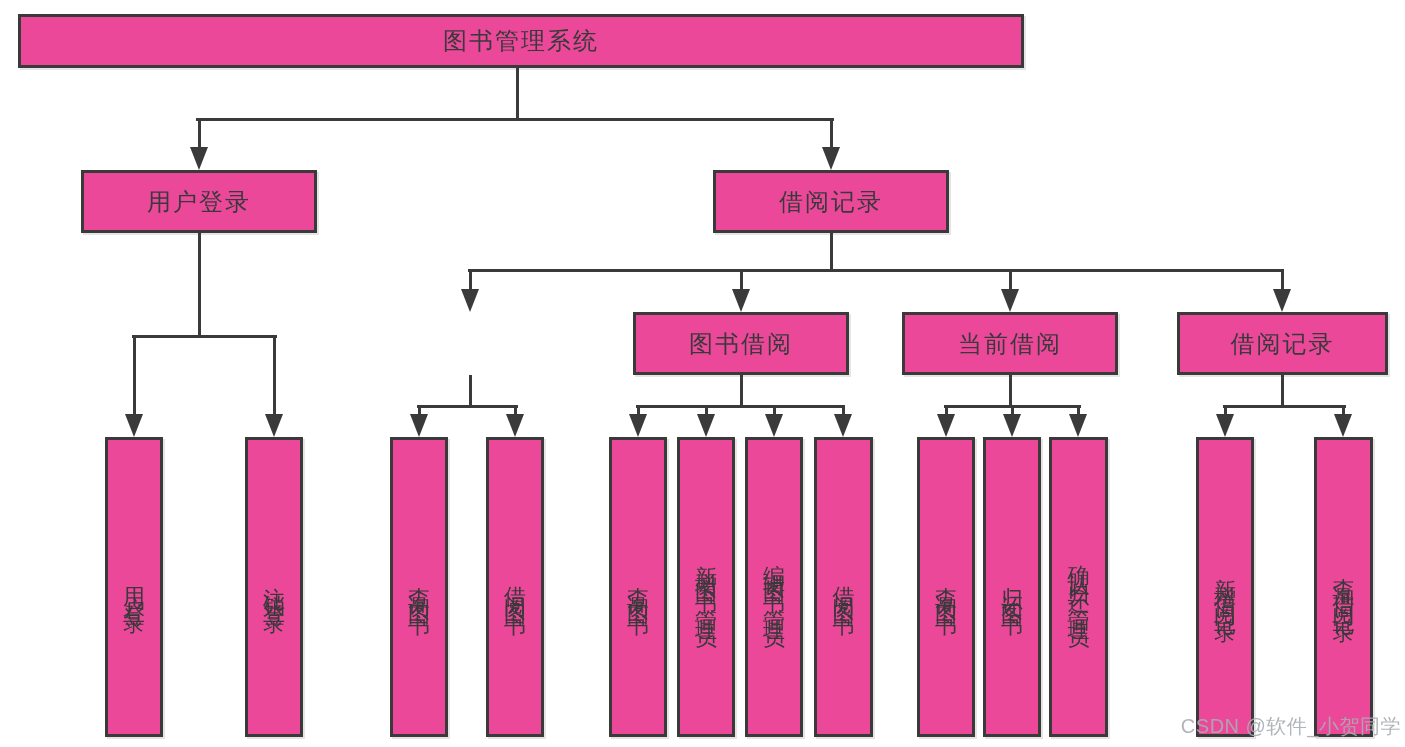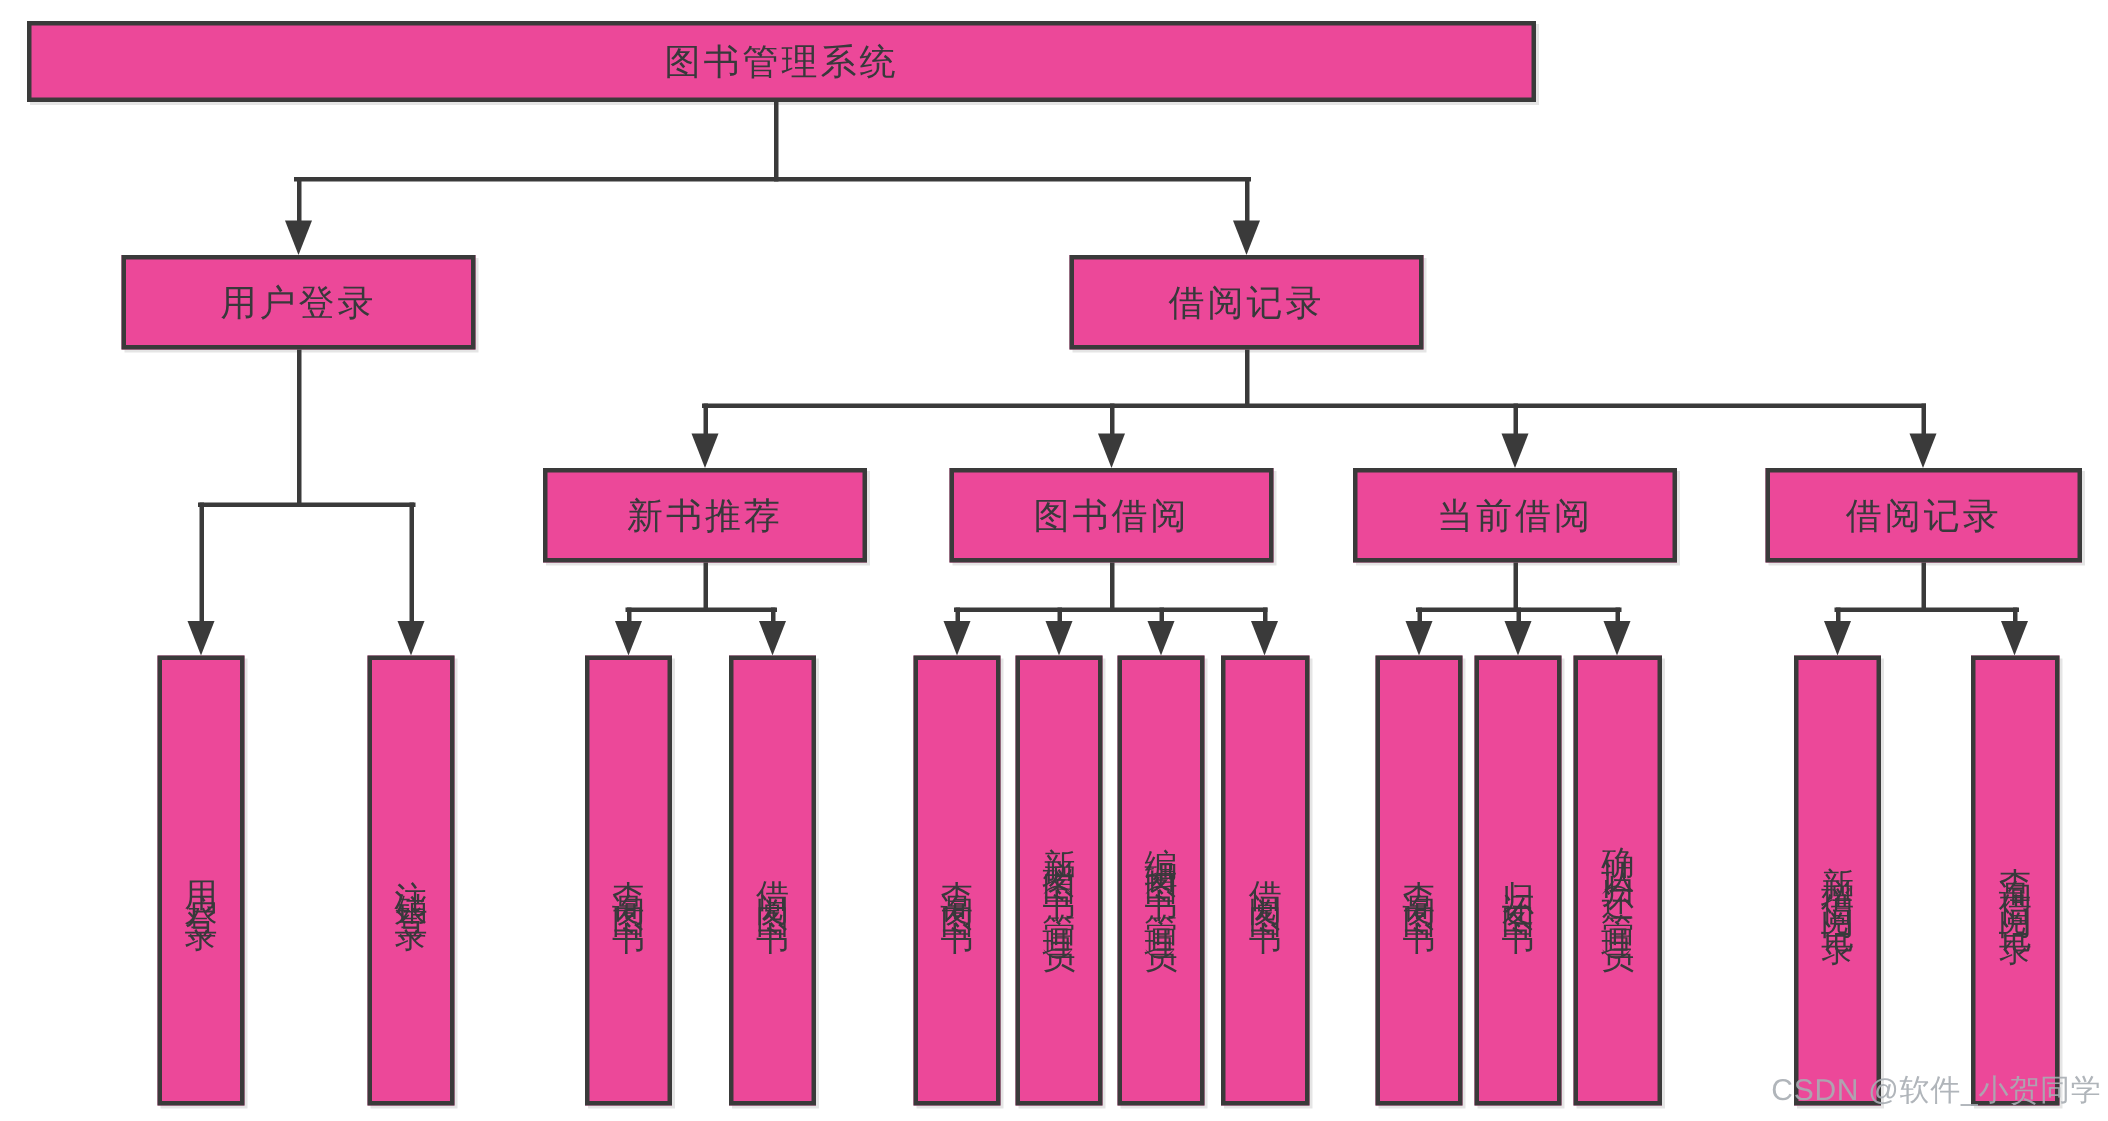--- a/index.html
+++ b/index.html
@@ -93,23 +93,20 @@
   <div class="arrow" style="left:125px;top:335px;height:102px"></div>
   <div class="arrow" style="left:265px;top:335px;height:102px"></div>
 
   <div class="vline" style="left:830px;top:233px;height:39px"></div>
   <div class="hline" style="left:468px;top:269px;width:816px"></div>
   <div class="arrow" style="left:461px;top:269px;height:43px"></div>
   <div class="arrow" style="left:732px;top:269px;height:43px"></div>
   <div class="arrow" style="left:1001px;top:269px;height:43px"></div>
   <div class="arrow" style="left:1273px;top:269px;height:43px"></div>
 
-  <div class="node" style="left:362px;top:312px;width:216px;height:63px">
-    <span>新书推荐</span>
-  </div>
   <div class="node" style="left:633px;top:312px;width:216px;height:63px">
     <span>图书借阅</span>
   </div>
   <div class="node" style="left:902px;top:312px;width:216px;height:63px">
     <span>当前借阅</span>
   </div>
   <div class="node" style="left:1177px;top:312px;width:211px;height:63px">
     <span>借阅记录</span>
   </div>
 

